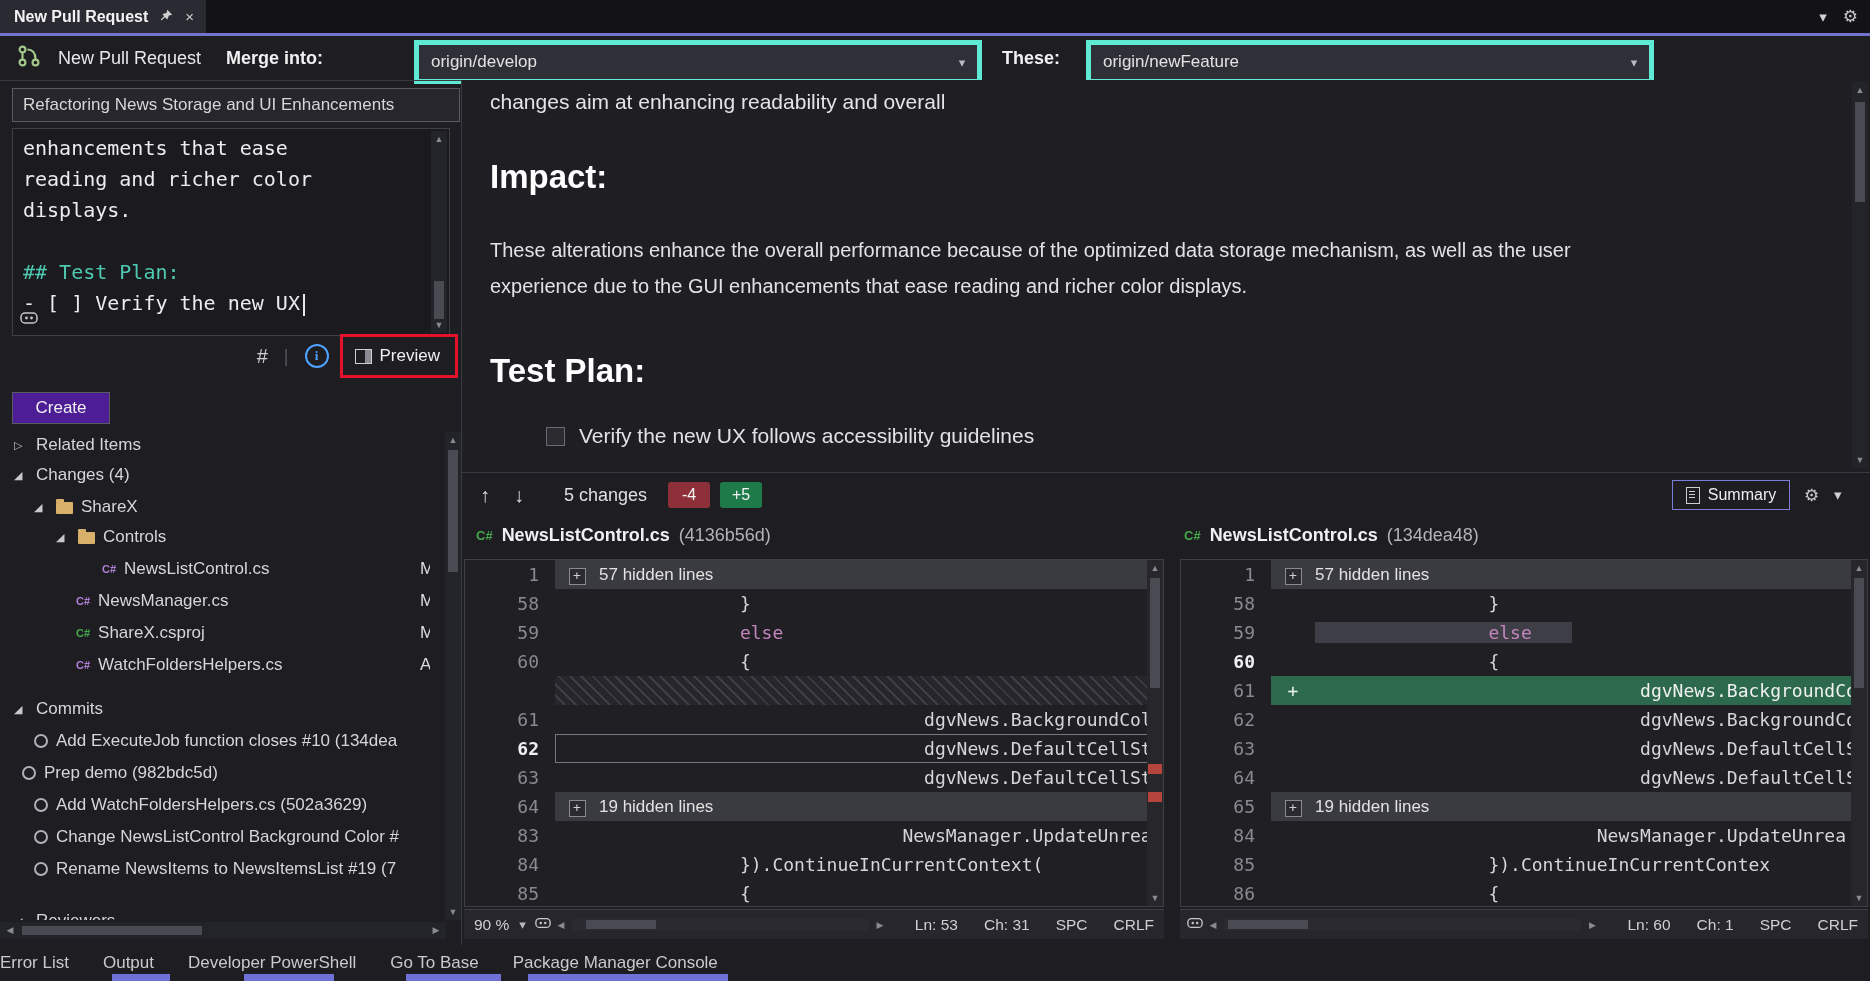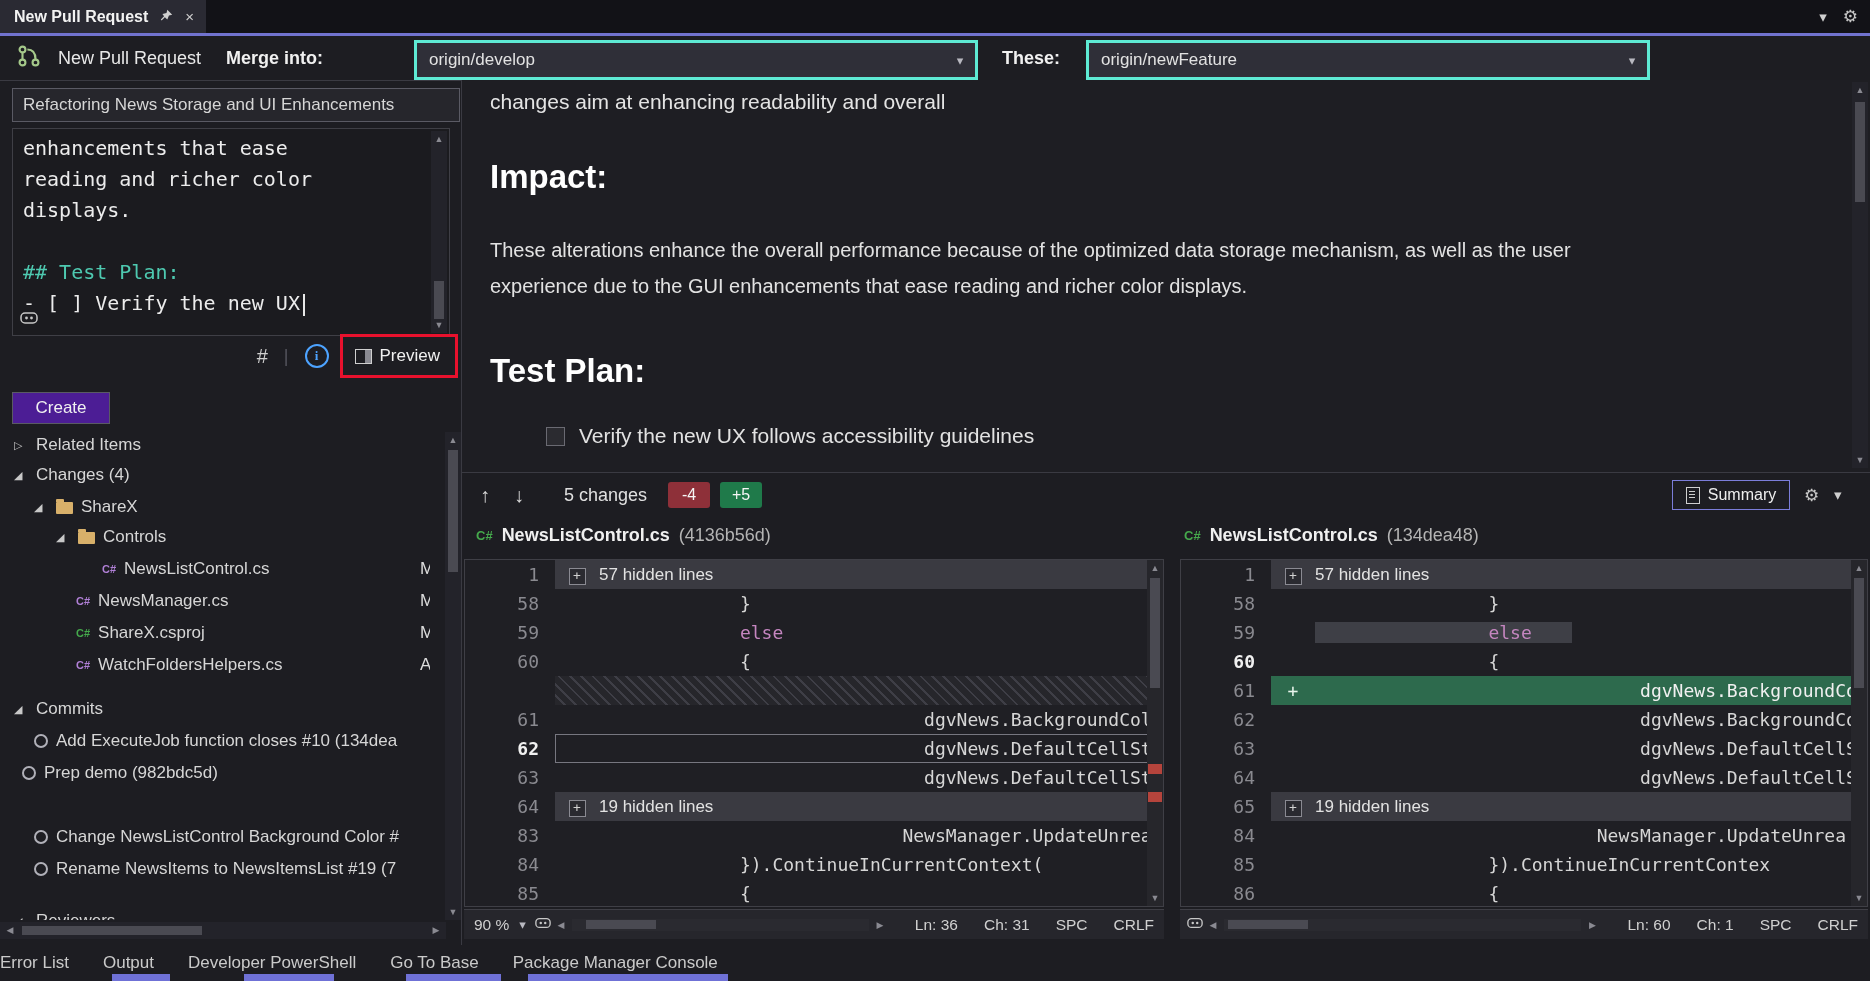--- a/index.html
+++ b/index.html
@@ -10,21 +10,21 @@
   .doc-tab{display:flex;align-items:center;gap:12px;padding:0 12px 0 14px;background:#2a2a33;}
   .doc-tab-label{font-size:16px;font-weight:bold;color:#f2f2f2;}
   .tab-glyph{color:#cfcfcf;font-size:15px;cursor:default;}
   .tabstrip-right{position:absolute;right:12px;top:0;height:33px;display:flex;align-items:center;gap:16px;color:#c8c8c8;}
   .accent-line{position:absolute;left:0;top:33px;width:100%;height:3px;background:#7173cf;}
   
   .main-toolbar{position:absolute;left:0;top:36px;width:100%;height:44px;}
   .mt-item{position:absolute;top:50%;transform:translateY(-50%);}
   .toolbar-title{font-size:18px;color:#e8e8e8;}
   .bold-label{font-size:18px;font-weight:bold;color:#f0f0f0;}
-  .dd{position:absolute;top:4px;height:34px;background:#2f2f38;border:3px solid #5eead4;display:flex;align-items:center;}
+  .dd{position:absolute;top:4px;height:34px;background:#2f2f38;border:5px solid #5eead4;display:flex;align-items:center;}
   .dd-value{padding-left:12px;font-size:17px;color:#e2e2e2;flex:1;}
   .dd-chevron{width:30px;text-align:center;color:#b8b8c0;font-size:13px;}
   
   .left-panel{position:absolute;left:0;top:80px;width:462px;height:865px;border-right:1px solid #3a3a42;box-sizing:border-box;}
   .screen-divider{position:absolute;left:0;top:80px;width:100%;height:1px;background:#3a3a42;}
   .pr-title-input{position:absolute;left:12px;top:8px;width:426px;height:32px;background:#26262c;border:1px solid #5a5a64;
                   font-size:17px;color:#d6d6d6;display:flex;align-items:center;padding:0 10px;white-space:nowrap;overflow:hidden;}
   .desc-box{position:absolute;left:12px;top:48px;width:438px;height:208px;background:#1b1b1f;border:1px solid #3f3f46;box-sizing:border-box;overflow:hidden;}
   .dline{position:absolute;left:10px;white-space:pre;font-family:"DejaVu Sans Mono",monospace;font-size:20px;line-height:26px;color:#ececec;}
   .dline.teal{color:#4ec9b0;}
@@ -244,20 +244,24 @@
         <span>Commits</span>
       </div>
       <div class="trow" style="top:296px;padding-left:34px">
         <span class="commit-dot"></span>
         <span>Add ExecuteJob function closes #10  (134dea</span>
       </div>
       <div class="trow" style="top:328px;padding-left:22px">
         <span class="commit-dot"></span>
         <span>Prep demo  (982bdc5d)</span>
       </div>
+      <div class="trow" style="top:360px;padding-left:34px">
+        <span class="commit-dot"></span>
+        <span>Add WatchFoldersHelpers.cs  (502a3629)</span>
+      </div>
       <div class="trow" style="top:392px;padding-left:34px">
         <span class="commit-dot"></span>
         <span>Change NewsListControl Background Color #</span>
       </div>
       <div class="trow" style="top:424px;padding-left:34px">
         <span class="commit-dot"></span>
         <span>Rename NewsItems to NewsItemsList #19  (7</span>
       </div>
       <div class="trow" style="top:476px;padding-left:14px">
         <span class="arr">◢</span>
@@ -521,21 +525,21 @@
               <rect x="2" y="4" width="16" height="10" rx="4" fill="none" stroke="#c8c8c8" stroke-width="1.5"></rect>
               <circle cx="7.5" cy="9" r="1.4" fill="#c8c8c8"></circle>
               <circle cx="12.5" cy="9" r="1.4" fill="#c8c8c8"></circle>
             </svg>
         </span>
         <span class="st-arrow">◀</span>
         <div class="st-track">
           <div class="st-thumb" style="left:14px;width:70px"></div>
         </div>
         <span class="st-arrow">▶</span>
-        <span class="st-item">Ln: 36</span>
+        <span class="st-item">Ln: 53</span>
         <span class="st-item">Ch: 31</span>
         <span class="st-item">SPC</span>
         <span class="st-item">CRLF</span>
       </div>
 
       <div class="estatus" style="left:718px;width:688px">
         <span class="copilot" style="position:static;margin-left:6px">
           <svg width="18" height="16" viewBox="0 0 20 18">
               <rect x="2" y="4" width="16" height="10" rx="4" fill="none" stroke="#c8c8c8" stroke-width="1.5"></rect>
               <circle cx="7.5" cy="9" r="1.4" fill="#c8c8c8"></circle>

